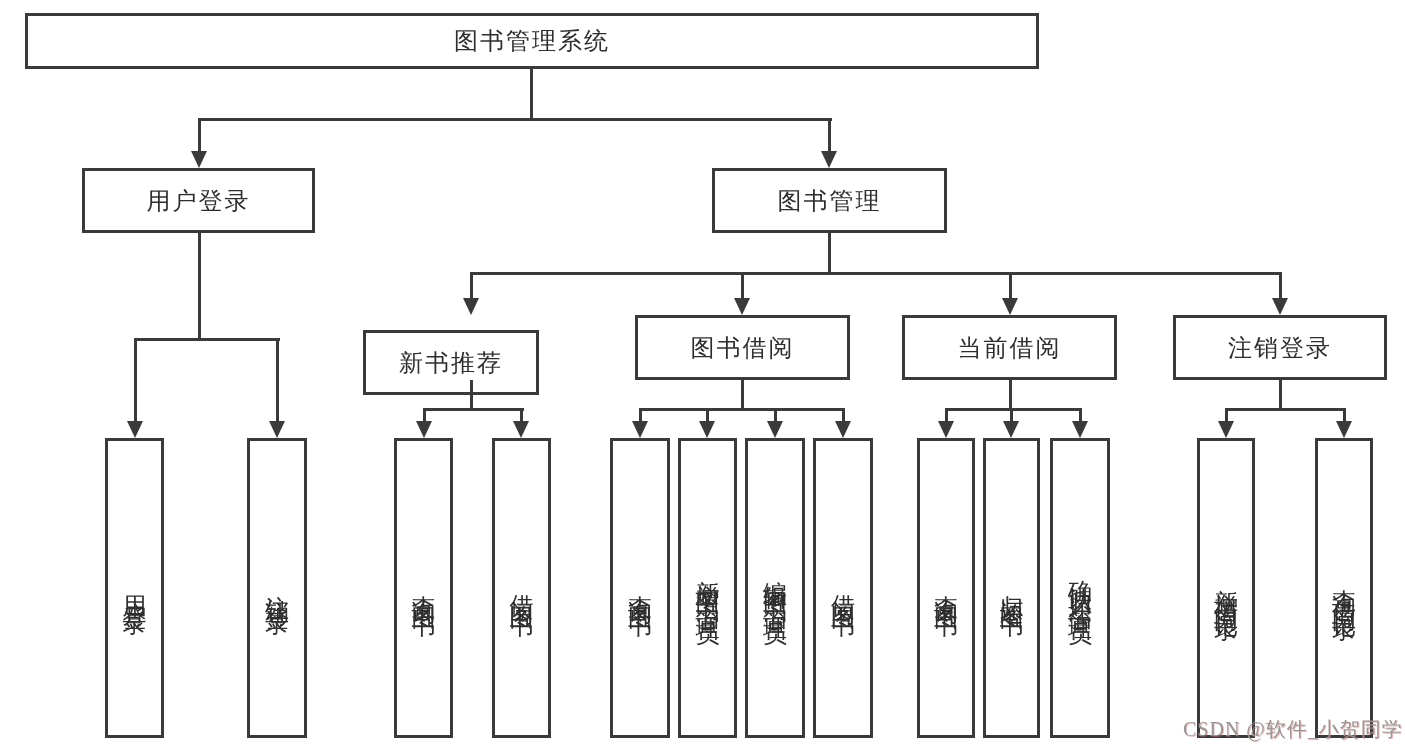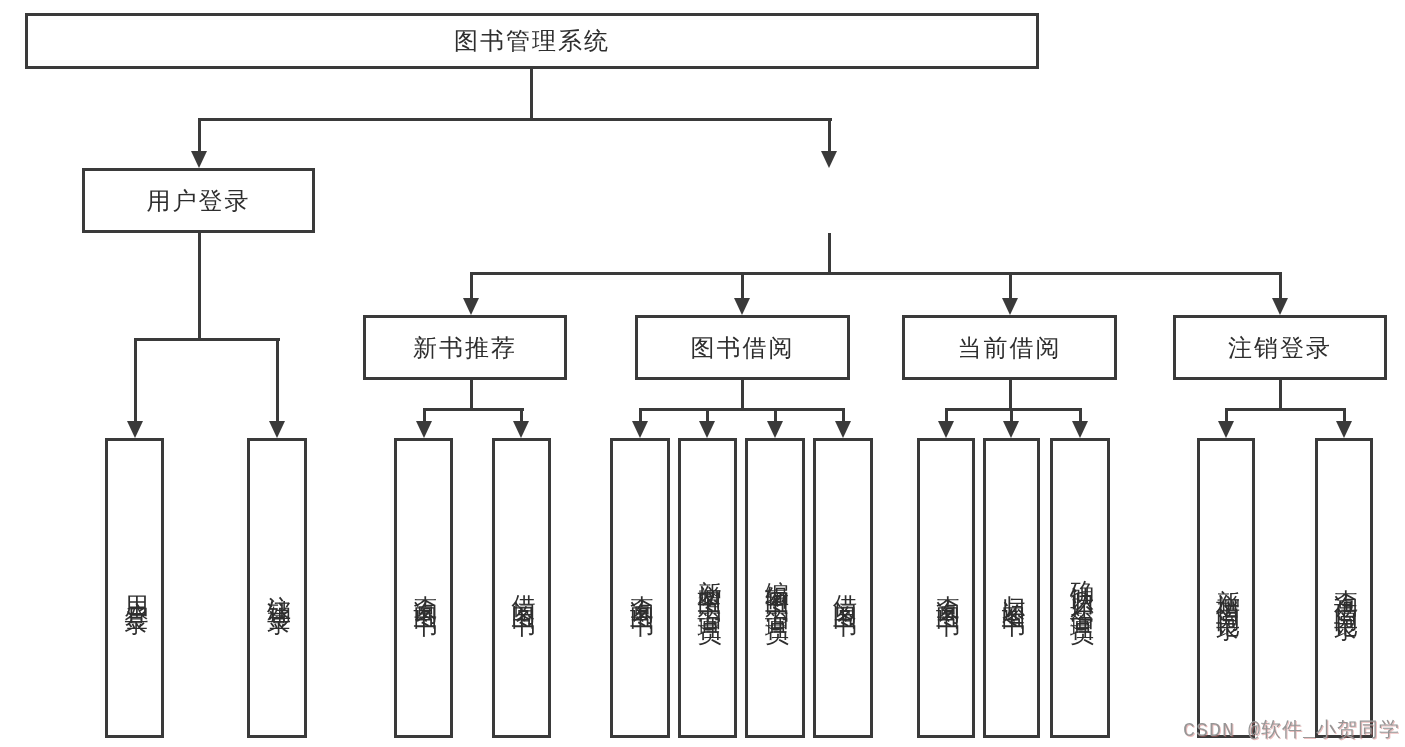--- a/index.html
+++ b/index.html
@@ -4,21 +4,21 @@
 <style>
   :root{
     --line:#3a3a3a;
     --text:#2e2e2e;
     --bg:#ffffff;
     --wm:#969696;
   }
   html,body{margin:0;padding:0;background:var(--bg);}
   #stage{
     position:relative;width:1405px;height:747px;background:var(--bg);
-    font-family:Liberation Mono, monospace;color:var(--text);
+    font-family:Liberation Serif, serif;color:var(--text);
     overflow:hidden;
   }
   .box{
     position:absolute;box-sizing:border-box;background:#fff;
     border:3px solid var(--line);
     display:flex;align-items:center;justify-content:center;
     font-size:24px;letter-spacing:2px;white-space:nowrap;
   }
   .leaf{
     writing-mode:vertical-rl;text-orientation:mixed;
@@ -38,22 +38,23 @@
   }
 </style>
 </head>
 <body>
 
 <div id="stage">
 
   <div class="box" style="left:25px;top:13px;width:1014px;height:56px">图书管理系统</div>
 
   <div class="box" style="left:82px;top:168px;width:233px;height:65px">用户登录</div>
+  <div class="box" style="left:712px;top:168px;width:235px;height:65px">图书管理</div>
 
-  <div class="box" style="left:363px;top:315px;width:204px;height:65px">新书推荐</div>
+  <div class="box" style="left:363px;top:330px;width:176px;height:65px">新书推荐</div>
   <div class="box" style="left:902px;top:315px;width:215px;height:65px">当前借阅</div>
   <div class="box" style="left:635px;top:315px;width:215px;height:65px">图书借阅</div>
   <div class="box" style="left:1173px;top:315px;width:214px;height:65px">注销登录</div>
 
   <div class="box leaf" style="left:105px;top:438px;width:59px;height:300px">用户登录</div>
   <div class="box leaf" style="left:247px;top:438px;width:60px;height:300px">注销登录</div>
 
   <div class="box leaf" style="left:394px;top:438px;width:59px;height:300px">查询图书</div>
   <div class="box leaf" style="left:492px;top:438px;width:59px;height:300px">借阅图书</div>
 

